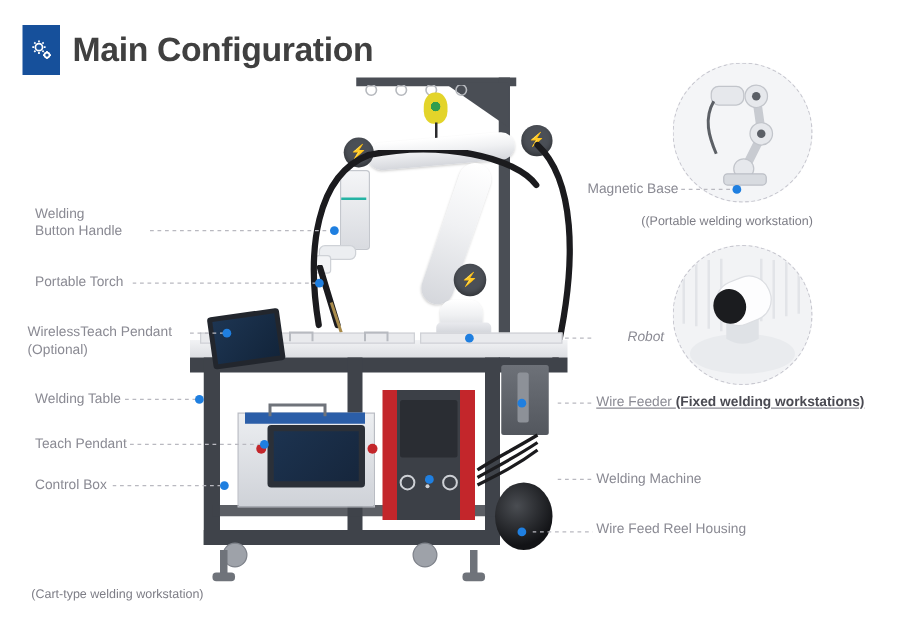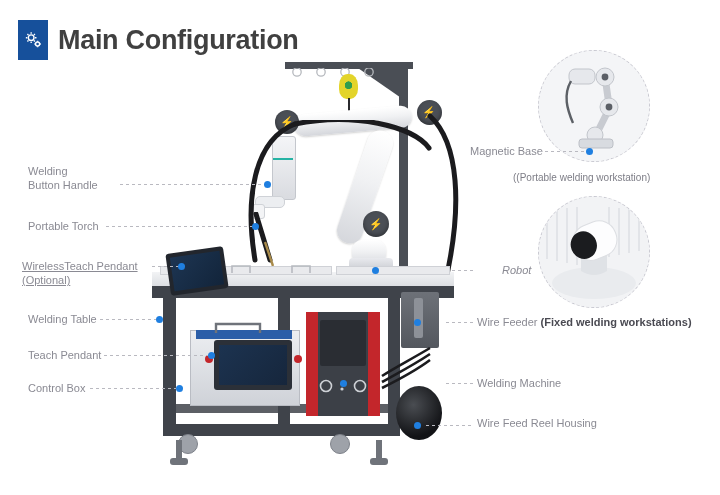--- a/index.html
+++ b/index.html
@@ -250,21 +250,21 @@
       <span>Welding</span><br>
       <span>Button Handle</span>
     </div>
     <div class="leader" style="left:120px;top:184px;width:145px;"></div>
     <div class="dot" style="left:264px;top:181px;"></div>
 
     <div class="lbl" style="left:28px;top:219px;">Portable Torch</div>
     <div class="leader" style="left:106px;top:226px;width:148px;"></div>
     <div class="dot" style="left:252px;top:223px;"></div>
 
-    <div class="lbl" style="left:22px;top:259px;text-decoration:underline;">
+    <div class="lbl" style="left:22px;top:259px;">
       <span>WirelessTeach Pendant</span><br>
       <span class="sub">(Optional)</span>
     </div>
     <div class="leader" style="left:152px;top:266px;width:28px;"></div>
     <div class="dot" style="left:178px;top:263px;"></div>
 
     <div class="lbl" style="left:28px;top:312px;">Welding Table</div>
     <div class="leader" style="left:100px;top:319px;width:58px;"></div>
     <div class="dot" style="left:156px;top:316px;"></div>
 
@@ -279,30 +279,31 @@
 
   <div>
     <div class="lbl" style="left:470px;top:144px;">Magnetic Base</div>
     <div class="leader" style="left:539px;top:151px;width:50px;"></div>
     <div class="dot" style="left:586px;top:148px;"></div>
 
     <div class="lbl" style="left:502px;top:263px;font-style:italic;">Robot</div>
     <div class="leader" style="left:452px;top:270px;width:22px;"></div>
     <div class="dot" style="left:372px;top:267px;"></div>
 
-    <div class="lbl" style="left:477px;top:315px;">
+    <div class="lbl" style="left:477px;top:315px;text-decoration:underline;">
       <span>Wire Feeder </span><span class="strong">(Fixed welding workstations)</span>
     </div>
     <div class="leader" style="left:446px;top:322px;width:28px;"></div>
     <div class="dot" style="left:414px;top:319px;"></div>
 
     <div class="lbl" style="left:477px;top:376px;">Welding Machine</div>
     <div class="leader" style="left:446px;top:383px;width:28px;"></div>
     <div class="dot" style="left:340px;top:380px;"></div>
 
     <div class="lbl" style="left:477px;top:416px;">Wire Feed Reel Housing</div>
     <div class="leader" style="left:426px;top:425px;width:48px;"></div>
     <div class="dot" style="left:414px;top:422px;"></div>
   </div>
 
   <div class="caption" style="left:513px;top:172px;">((Portable welding workstation)</div>
+  <div class="caption" style="left:25px;top:470px;">(Cart-type welding workstation)</div>
 
 </div>
 
 </body></html>

